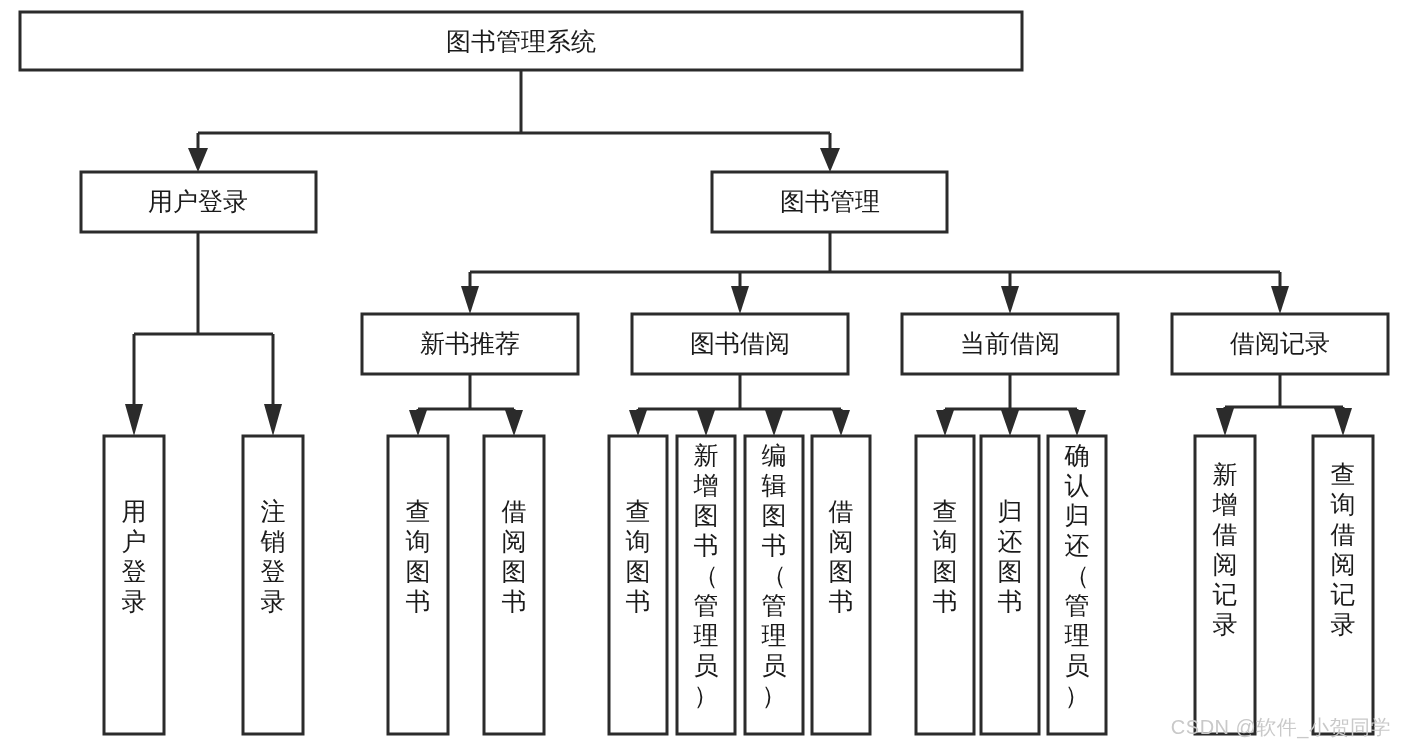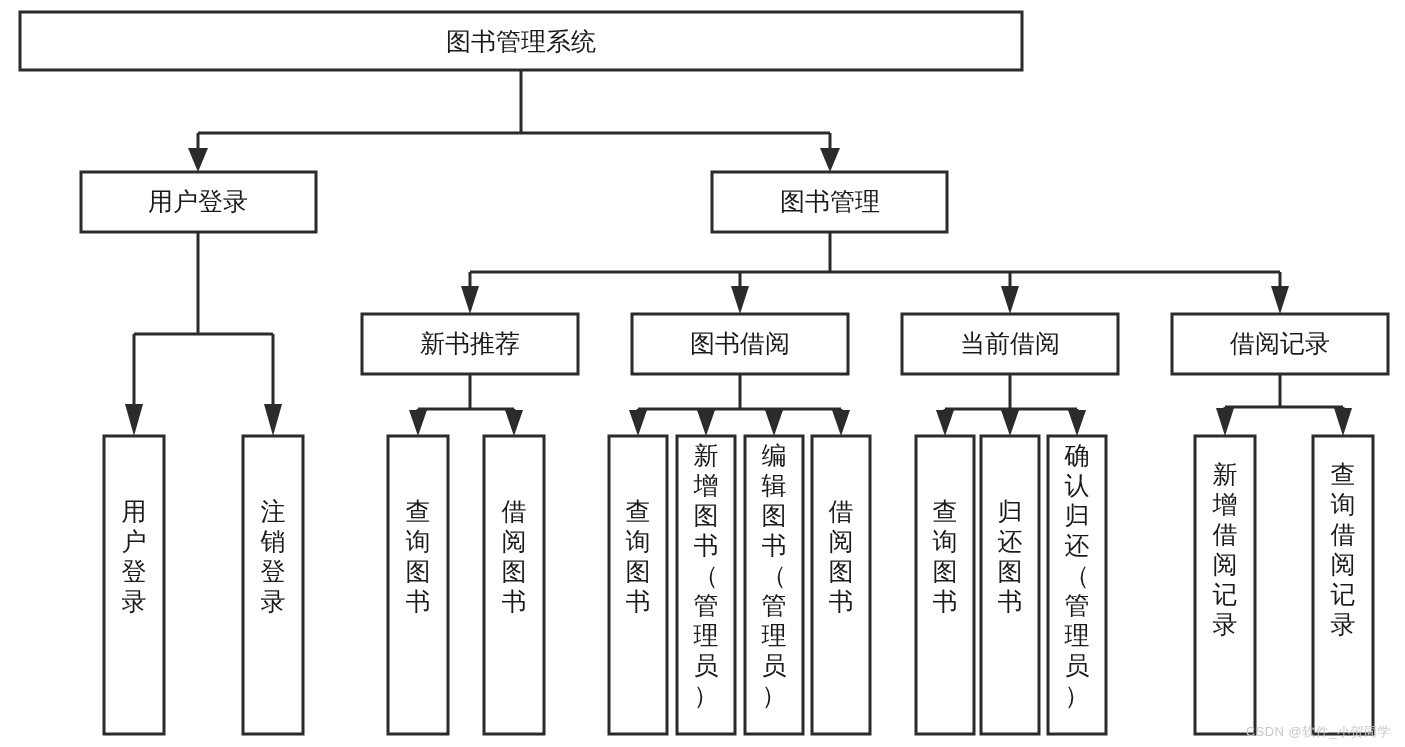--- a/index.html
+++ b/index.html
@@ -50,21 +50,21 @@
     font-family: "Liberation Sans", "DejaVu Sans", sans-serif;
     fill: #1a1a1a;
     font-size: 25px;
     text-anchor: middle;
   }
   .watermark-text {
     position: absolute;
     right: 14px;
     bottom: 6px;
     font-family: "Liberation Sans", "DejaVu Sans", sans-serif;
-    font-size: 13px;
+    font-size: 20px;
     color: #c9c9c9;
     white-space: nowrap;
     letter-spacing: 0.5px;
   }
 </style>
 </head>
 <body>
 
 <div id="diagram-root">
   <svg class="diagram" viewBox="0 0 1405 747" xmlns="http://www.w3.org/2000/svg">

